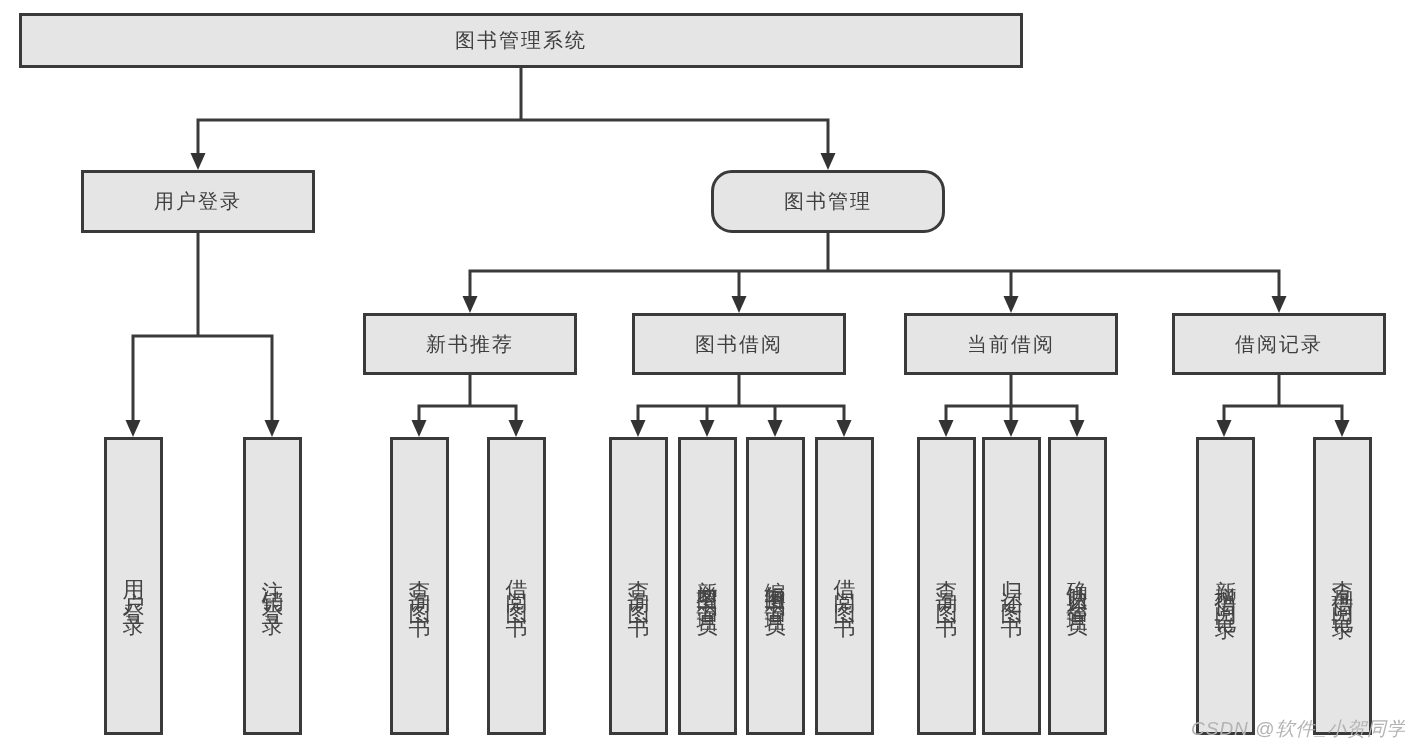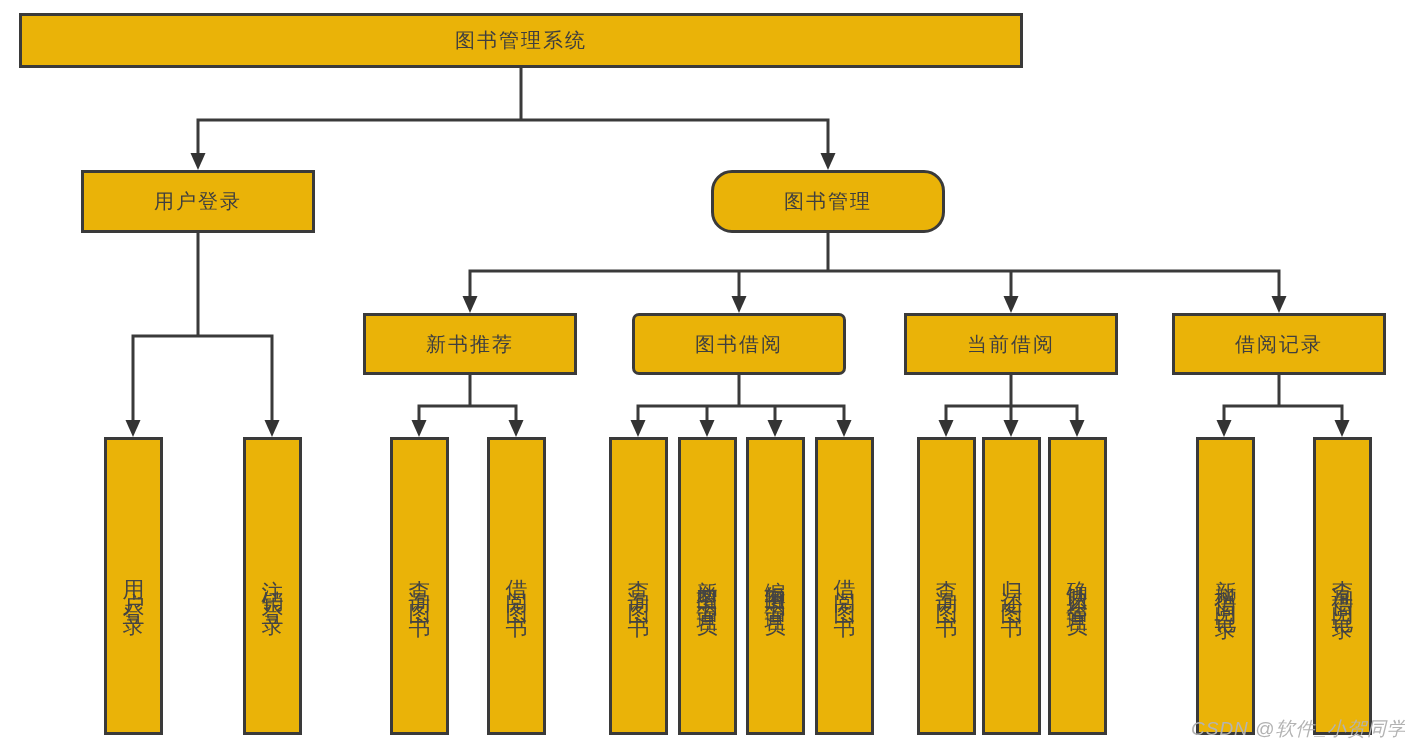--- a/index.html
+++ b/index.html
@@ -9,21 +9,21 @@
     background:#ffffff;
     font-family:"Liberation Sans", sans-serif;
     overflow:hidden;
   }
   .connectors {
     position:absolute; left:0; top:0; z-index:1;
   }
   .box {
     position:absolute;
     box-sizing:border-box;
-    background:#eab308;
+    background:#e5e5e5;
     border:3px solid #3a3a3a;
     display:flex;
     align-items:center;
     justify-content:center;
     color:#3f3f3f;
     z-index:2;
   }
   .hlabel { font-size:20px; letter-spacing:2px; white-space:nowrap; }
   .vtext {
     writing-mode:vertical-rl;
@@ -96,21 +96,21 @@
   <div class="box" style="left:81px; top:170px; width:234px; height:63px;">
     <span class="hlabel">用户登录</span>
   </div>
   <div class="box" style="left:711px; top:170px; width:234px; height:63px;border-radius:21px;">
     <span class="hlabel">图书管理</span>
   </div>
 
   <div class="box" style="left:363px; top:313px; width:214px; height:62px;">
     <span class="hlabel">新书推荐</span>
   </div>
-  <div class="box" style="left:632px; top:313px; width:214px; height:62px;border-radius:7px;">
+  <div class="box" style="left:632px; top:313px; width:214px; height:62px;">
     <span class="hlabel">图书借阅</span>
   </div>
   <div class="box" style="left:904px; top:313px; width:214px; height:62px;text-align:right;">
     <span class="hlabel">当前借阅</span>
   </div>
   <div class="box" style="left:1172px; top:313px; width:214px; height:62px;">
     <span class="hlabel">借阅记录</span>
   </div>
 
   <div class="box" style="left:104px; top:437px; width:59px; height:298px;">

